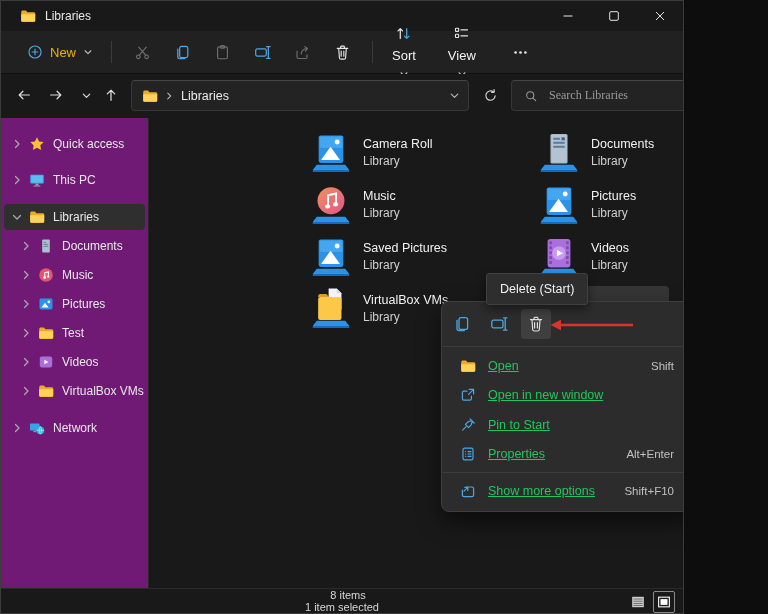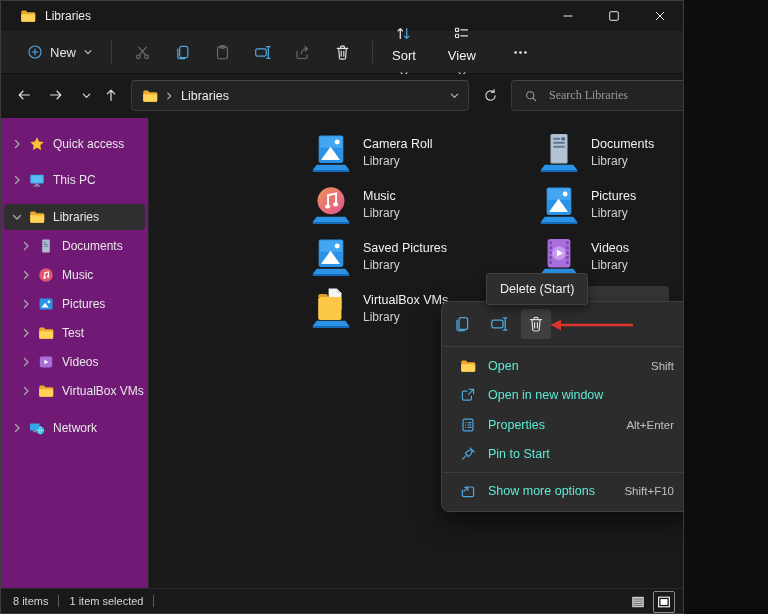--- a/index.html
+++ b/index.html
@@ -12,21 +12,21 @@
   .titlebar{position:absolute;top:0;left:0;right:0;height:30px;display:flex;align-items:center;background:#191919;}
   .titlebar .app-icon{margin-left:19px;width:16px;height:16px;}
   .titlebar .title{margin-left:9px;font-size:12px;color:#eaeaea;}
   .win-controls{position:absolute;right:0;top:0;height:30px;display:flex;}
   .wc{width:46px;height:30px;display:flex;align-items:center;justify-content:center;color:#e6e6e6;}
 
   
   .toolbar{position:absolute;top:30px;left:0;right:0;height:42px;background:#212121;
     display:flex;align-items:center;border-bottom:1px solid #111;}
   .tb-new{display:flex;align-items:center;gap:7px;margin-left:18px;padding:5px 8px;border-radius:4px;}
-  .tb-new .lbl{font-size:13px;color:#e5e5e5;}
+  .tb-new .lbl{font-size:13px;color:#eab308;}
   .tb-sep{width:1px;height:22px;background:#3a3a3a;margin:0 10px;}
   .tb-btn{width:40px;height:34px;display:flex;align-items:center;justify-content:center;border-radius:4px;}
   .tb-group{display:flex;align-items:center;}
   .tb-dd{display:flex;align-items:center;gap:6px;padding:5px 9px;border-radius:4px;flex-direction:column;}
   .tb-dd .lbl{font-size:13px;color:#f2f2f2;}
   .chev{color:#bdbdbd;}
   .dim{color:#6f6f6f;} .accent{color:#4da6e0;} .lit{color:#e8e8e8;}
 
   
   .navbar{position:absolute;top:73px;left:0;right:0;height:44px;background:#191919;border-bottom:1px solid #2a2a2a;}
@@ -74,30 +74,30 @@
   
   .ctxmenu{position:absolute;left:440px;top:300px;width:253px;background:#2c2c2c;border:1px solid #3f3f3f;
     border-radius:8px;z-index:20;box-shadow:0 10px 22px rgba(0,0,0,.55);box-sizing:border-box;}
   .qa-row{display:flex;align-items:center;height:44px;padding-left:5px;}
   .qa{width:30px;height:30px;margin-right:7px;display:flex;align-items:center;justify-content:center;border-radius:4px;}
   .qa.hover{background:#3f3f3f;}
   .ctx-sep{height:1px;background:#3d3d3d;margin:0 1px;}
   .ctx-list{padding:4px 0 5px;}
   .ctx-item{display:flex;align-items:center;height:29.5px;padding:0 15px 0 14px;margin:0 4px;border-radius:4px;}
   .ctx-item .cicon{width:16px;height:16px;flex:0 0 16px;color:#4da6e0;}
-  .ctx-item .clbl{margin-left:12px;font-size:12.5px;color:#5eead4;}
+  .ctx-item .clbl{margin-left:12px;font-size:12.5px;color:#22c55e;text-decoration:underline;}
   .ctx-item .csc{margin-left:auto;font-size:11.5px;color:#c0c0c0;}
   .ctx-sep2{height:1px;background:#3d3d3d;margin:3px 1px;}
 
   
   .red-arrow{position:absolute;left:548px;top:317px;z-index:30;}
 
   
   .statusbar{position:absolute;left:0;right:0;bottom:0;height:24px;border-top:1px solid #2a2a2a;background:#191919;
-    display:flex;align-items:center;font-size:11px;color:#d6d6d6;}
+    display:flex;align-items:center;font-size:11px;color:#d6d6d6;flex-direction:column;}
   .sb-text{margin-left:12px;}
   .sb-pipe{width:1px;height:12px;background:#5a5a5a;margin:0 10px;}
   .sb-views{position:absolute;right:8px;top:2px;display:flex;align-items:center;gap:4px;}
   .sb-vbtn{width:20px;height:20px;display:flex;align-items:center;justify-content:center;border:1px solid transparent;border-radius:2px;}
   .sb-vbtn.sel{border-color:#8a8a8a;}
 </style>
 </head>
 <body>
 
 <svg width="0" height="0" style="position:absolute">
@@ -695,31 +695,31 @@
       </div>
       <div class="ctx-item">
         <svg class="cicon">
             <use href="#i-open-new"></use>
           </svg>
         <span class="clbl">Open in new window</span>
         <span class="csc"></span>
       </div>
       <div class="ctx-item">
         <svg class="cicon">
+            <use href="#i-pin"></use>
+          </svg>
+        <span class="clbl">Pin to Start</span>
+        <span class="csc"></span>
+      </div>
+      <div class="ctx-item">
+        <svg class="cicon">
             <use href="#i-props"></use>
           </svg>
         <span class="clbl">Properties</span>
         <span class="csc">Alt+Enter</span>
-      </div>
-      <div class="ctx-item">
-        <svg class="cicon">
-            <use href="#i-pin"></use>
-          </svg>
-        <span class="clbl">Pin to Start</span>
-        <span class="csc"></span>
       </div>
       <div class="ctx-sep2"></div>
       <div class="ctx-item">
         <svg class="cicon">
             <use href="#i-more-win"></use>
           </svg>
         <span class="clbl">Show more options</span>
         <span class="csc">Shift+F10</span>
       </div>
     </div>

